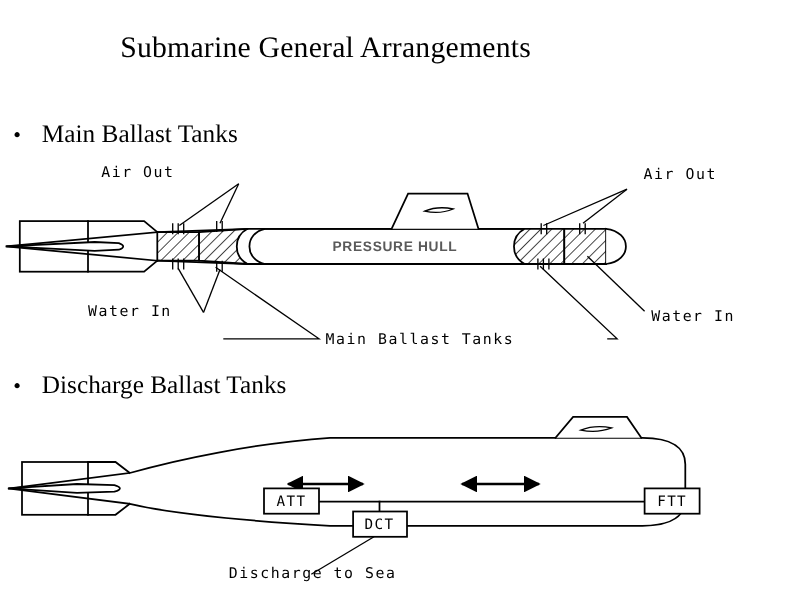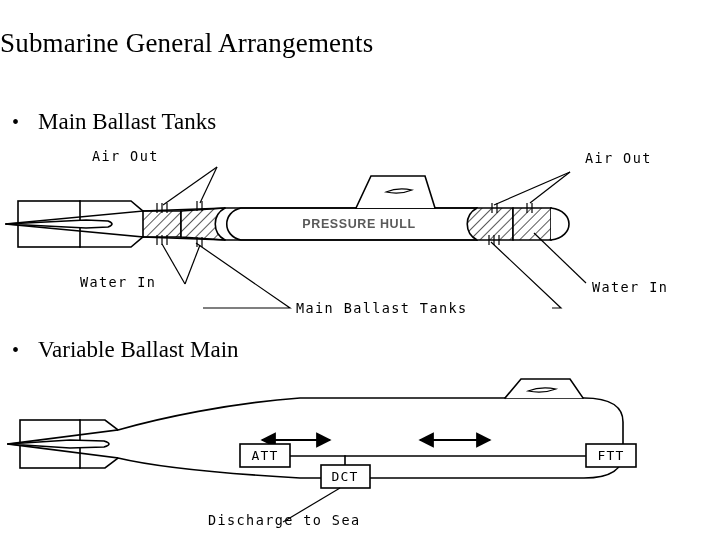--- a/index.html
+++ b/index.html
@@ -22,20 +22,21 @@
     width: 720px;
     height: 540px;
   }
 
   
   .slide-title {
     position: absolute;
     top: 26px;
     left: 0;
     width: 592px;
+    text-align: center;
     font-family: "Liberation Serif", serif;
     font-size: 27px;
     line-height: 34px;
     font-weight: normal;
     color: #000000;
     letter-spacing: 0.2px;
   }
 
   
   .bullet-row {
@@ -212,21 +213,21 @@
 
       <g>
         <path d="M 534 88 L 586 138" class="ln-thin"></path>
         <text x="592" y="147" class="callout">Water In</text>
       </g>
     </svg>
   </div>
 
   <div class="bullet-row" id="bullet-vbt">
     <span class="bullet-mark">•</span>
-    <span>Variable Ballast Main</span>
+    <span>Discharge Ballast Tanks</span>
   </div>
 
   <div class="diagram" id="diagram-vbt">
     <svg width="720" height="170" viewBox="0 0 720 170">
       <defs>
         <marker id="arrL" viewBox="0 0 10 10" refX="9" refY="5" markerWidth="7" markerHeight="7" orient="auto-start-reverse">
           <path d="M 0 0 L 10 5 L 0 10 z" fill="#000"></path>
         </marker>
       </defs>
 

